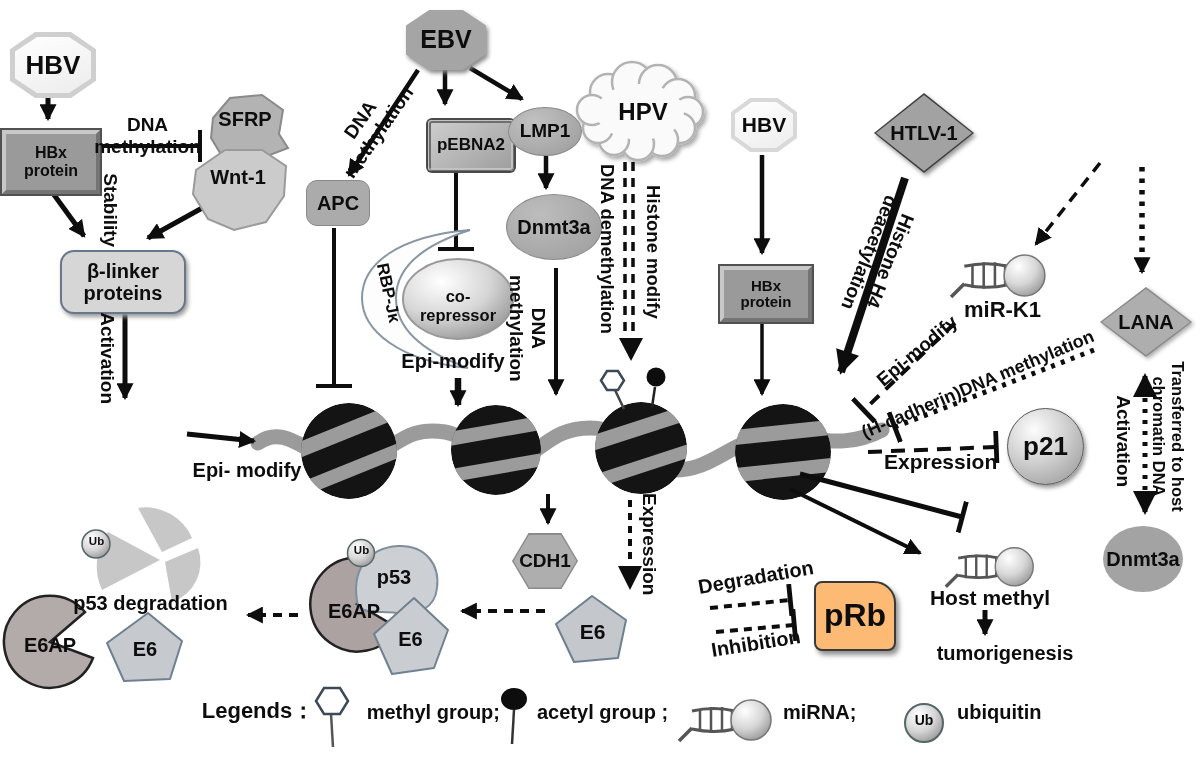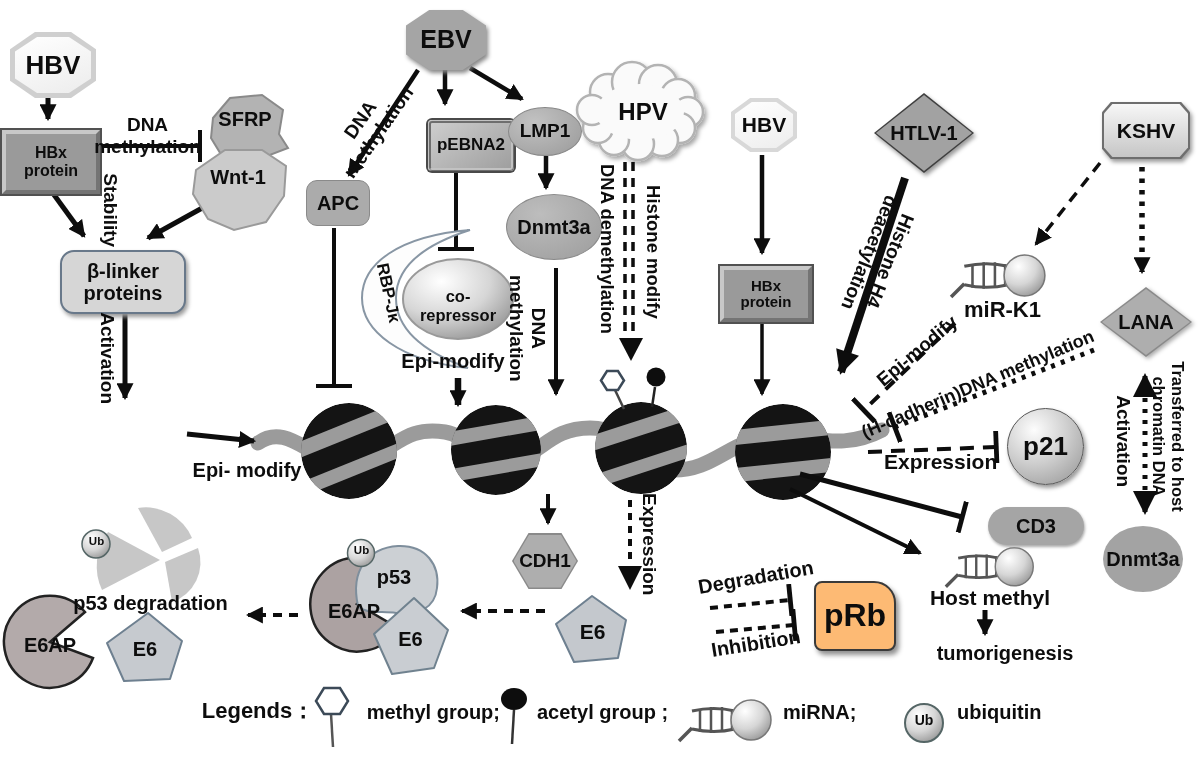--- a/index.html
+++ b/index.html
@@ -229,24 +229,20 @@
     <div class="core oct" style="inset:0;background:#a5a5a5;font-size:25px">EBV</div>
   </div>
   <div class="node" style="left:731px;top:98px;width:66px;height:54px">
     <div class="shell oct" style="background:#d8d8d8"></div>
     <div class="core oct" style="inset:4px;background:linear-gradient(160deg,#ffffff,#ededed);font-size:21px">HBV</div>
   </div>
   <div class="node" style="left:874px;top:93px;width:100px;height:80px;filter:drop-shadow(2px 3px 2px #999)">
     <div class="shell dia" style="background:#3f3f3f"></div>
     <div class="core dia" style="inset:2px;background:#a2a2a2;font-size:20px">HTLV-1</div>
   </div>
-  <div class="node" style="left:1102px;top:102px;width:88px;height:57px;filter:drop-shadow(2px 3px 2px #999)">
-    <div class="shell cut" style="background:#6e6e6e"></div>
-    <div class="core cut" style="inset:2px;background:linear-gradient(180deg,#f7f7f7,#c6c6c6);font-size:21px">KSHV</div>
-  </div>
 
   <div class="node" style="left:2px;top:130px;width:90px;height:56px;background:#9a9a9a;border:4px outset #c8c8c8;box-shadow:0 0 0 2px #515151;font-size:16px"><span>HBx
 protein</span></div>
   <div class="lbl" style="left:210px;top:108px;width:70px;font-size:20px">SFRP</div>
   <div class="lbl" style="left:203px;top:166px;width:70px;font-size:20px">Wnt-1</div>
   <div class="node" style="left:60px;top:250px;width:122px;height:60px;background:#d6d6d6;border:2px solid #68788a;border-radius:14px;box-shadow:2px 3px 4px #9a9a9a;font-size:20px"><span>β-linker
 proteins</span></div>
 
   <div class="node" style="left:306px;top:180px;width:62px;height:44px;background:#ababab;border:1.5px solid #8a8a8a;border-radius:11px;font-size:20px"><span>APC</span></div>
   <div class="node" style="left:428px;top:120px;width:80px;height:45px;background:linear-gradient(145deg,#cdcdcd,#9f9f9f);border:3px ridge #c2c2c2;box-shadow:0 0 0 2px #4a4a4a;border-radius:4px;font-size:17px"><span>pEBNA2</span></div>
@@ -258,21 +254,20 @@
   <div class="lbl" style="left:608px;top:98px;width:70px;font-size:24px">HPV</div>
   <div class="node" style="left:720px;top:266px;width:84px;height:48px;background:#9a9a9a;border:4px outset #c8c8c8;box-shadow:0 0 0 2px #515151;font-size:15px"><span>HBx
 protein</span></div>
 
   <div class="lbl" style="left:955px;top:297px;width:95px;font-size:22px">miR-K1</div>
   <div class="node" style="left:1100px;top:287px;width:92px;height:70px;filter:drop-shadow(2px 2px 2px #aaa)">
     <div class="shell dia" style="background:#8a8a8a"></div>
     <div class="core dia" style="inset:2px;background:#aeaeae;font-size:20px">LANA</div>
   </div>
   <div class="node" style="left:1007px;top:408px;width:75px;height:75px;border-radius:50%;background:radial-gradient(circle at 35% 28%,#fdfdfd,#cfcfcf 45%,#929292);border:1.5px solid #555;box-shadow:2px 3px 4px #999;font-size:26px"><span>p21</span></div>
-  <div class="node" style="left:988px;top:507px;width:96px;height:38px;background:#a5a5a5;border-radius:19px;box-shadow:1px 2px 3px #aaa;font-size:20px"><span>CD3</span></div>
   <div class="node" style="left:1103px;top:526px;width:80px;height:66px;background:#a3a3a3;border-radius:50%;font-size:20px"><span>Dnmt3a</span></div>
   <div class="lbl" style="left:920px;top:586px;width:140px;font-size:21px">Host methyl</div>
   <div class="lbl" style="left:930px;top:642px;width:150px;font-size:20px">tumorigenesis</div>
 
   <div class="node" style="left:512px;top:533px;width:66px;height:56px">
     <div class="shell hex" style="background:#8a8a8a"></div>
     <div class="core hex" style="inset:1.5px;background:#aeaeae;font-size:19px">CDH1</div>
   </div>
   <div class="lbl" style="left:565px;top:620px;width:55px;font-size:21px">E6</div>
   <div class="node" style="left:814px;top:581px;width:78px;height:66px;background:#fdba74;border:2.5px solid #3a3a3a;border-radius:8px 22px 8px 8px;box-shadow:3px 4px 5px #909090;font-size:32px"><span>pRb</span></div>

